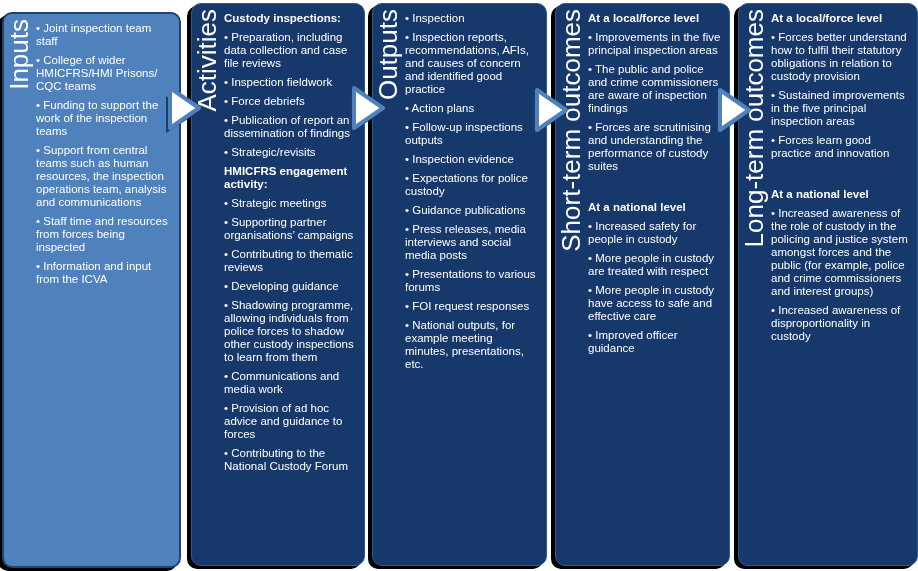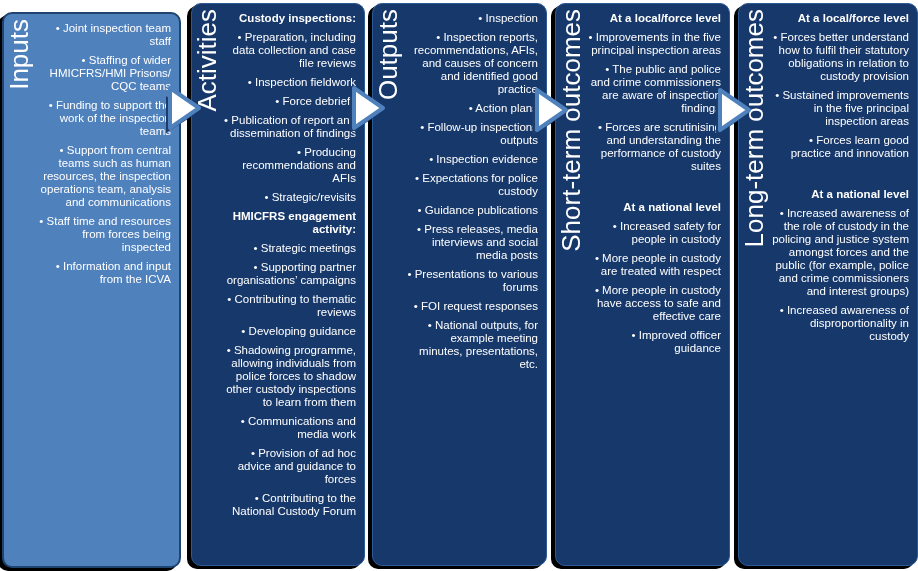--- a/index.html
+++ b/index.html
@@ -11,60 +11,59 @@
     position:absolute;border-radius:10px;display:flex;color:var(--text,#fff);
     box-shadow:-4px 3px 0 var(--col-shadow,#000);
   }
   .column.light{background:var(--light-col,#4F81BD);border:2px solid var(--light-border,#1F4470);}
   .column.dark{background:var(--dark-col,#17386B);border:1px solid var(--dark-border,#2C5A94);}
   .label-strip{flex:0 0 30px;display:flex;flex-direction:column;align-items:center;padding-top:5px;}
   .col-label{
     writing-mode:vertical-rl;transform:rotate(180deg);
     font-size:26px;line-height:1;color:var(--text,#fff);white-space:nowrap;
   }
-  .body{flex:1;padding:8px 8px 4px 2px;font-size:11.5px;line-height:1.13;overflow:hidden;text-align:right;}
+  .body{flex:1;padding:8px 8px 4px 2px;font-size:11.5px;line-height:1.13;overflow:hidden;}
   .heading{font-weight:bold;margin:0 0 6px 0;}
   .bullet{margin:0 0 6px 0;}
   .section-spacer{height:22px;}
   .arrow{position:absolute;width:40px;height:52px;}
   .a1{left:163px;top:84px;}
   .a2{left:347px;top:84px;}
   .a3{left:530px;top:86px;}
   .a4{left:713px;top:86px;}
 </style>
 </head>
 <body>
 
 <div class="canvas">
 
   <div class="column light" style="left:2px;top:12px;width:175px;height:552px;">
     <div class="label-strip">
       <div class="col-label">Inputs</div>
     </div>
     <div class="body">
         <div class="bullet">• Joint inspection team staff</div>
-        <div class="bullet">• Staffing of wider HMICFRS/HMI Prisons/ CQC teams</div>
+        <div class="bullet">• College of wider HMICFRS/HMI Prisons/ CQC teams</div>
         <div class="bullet">• Funding to support the work of the inspection teams</div>
         <div class="bullet">• Support from central teams such as human resources, the inspection operations team, analysis and communications</div>
         <div class="bullet">• Staff time and resources from forces being inspected</div>
         <div class="bullet">• Information and input from the ICVA</div>
       </div>
   </div>
 
   <div class="column dark" style="left:191px;top:3px;width:172px;height:561px;">
     <div class="label-strip">
       <div class="col-label">Activities</div>
     </div>
     <div class="body">
         <div class="heading">Custody inspections:</div>
         <div class="bullet">• Preparation, including data collection and case file reviews</div>
         <div class="bullet">• Inspection fieldwork</div>
         <div class="bullet">• Force debriefs</div>
         <div class="bullet">• Publication of report and dissemination of findings</div>
-        <div class="bullet">• Producing recommendations and AFIs</div>
         <div class="bullet">• Strategic/revisits</div>
         <div class="heading">HMICFRS engagement activity:</div>
         <div class="bullet">• Strategic meetings</div>
         <div class="bullet">• Supporting partner organisations’ campaigns</div>
         <div class="bullet">• Contributing to thematic reviews</div>
         <div class="bullet">• Developing guidance</div>
         <div class="bullet">• Shadowing programme, allowing individuals from police forces to shadow other custody inspections to learn from them</div>
         <div class="bullet">• Communications and media work</div>
         <div class="bullet">• Provision of ad hoc advice and guidance to forces</div>
         <div class="bullet">• Contributing to the National Custody Forum</div>

